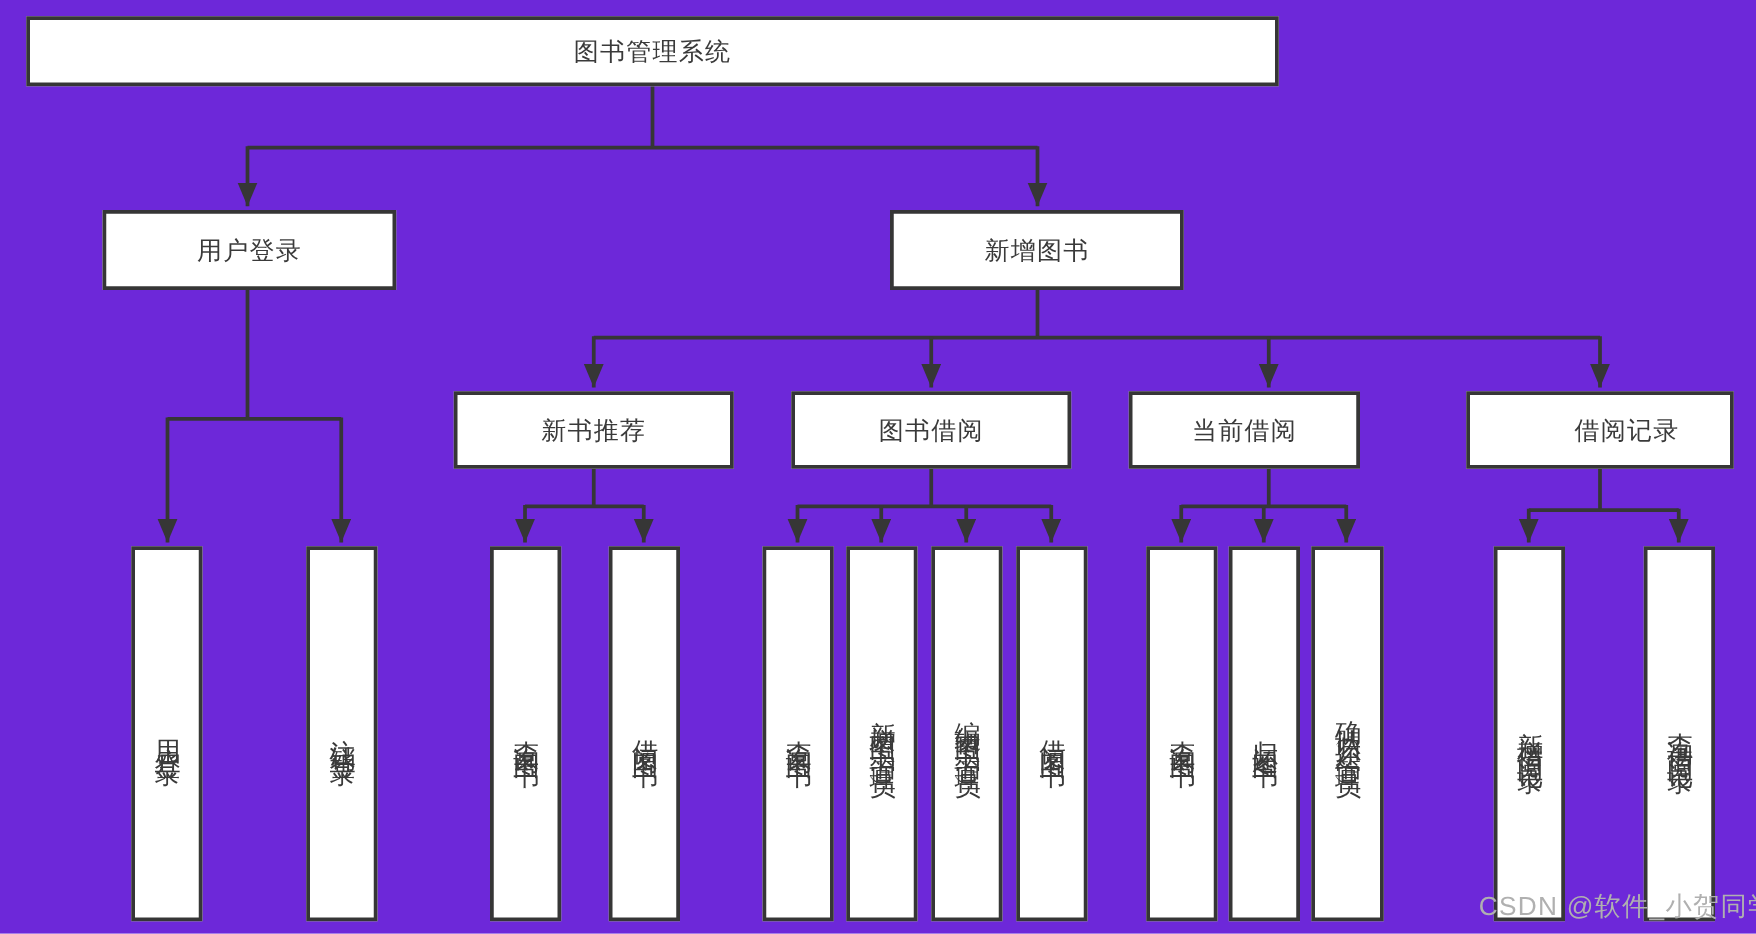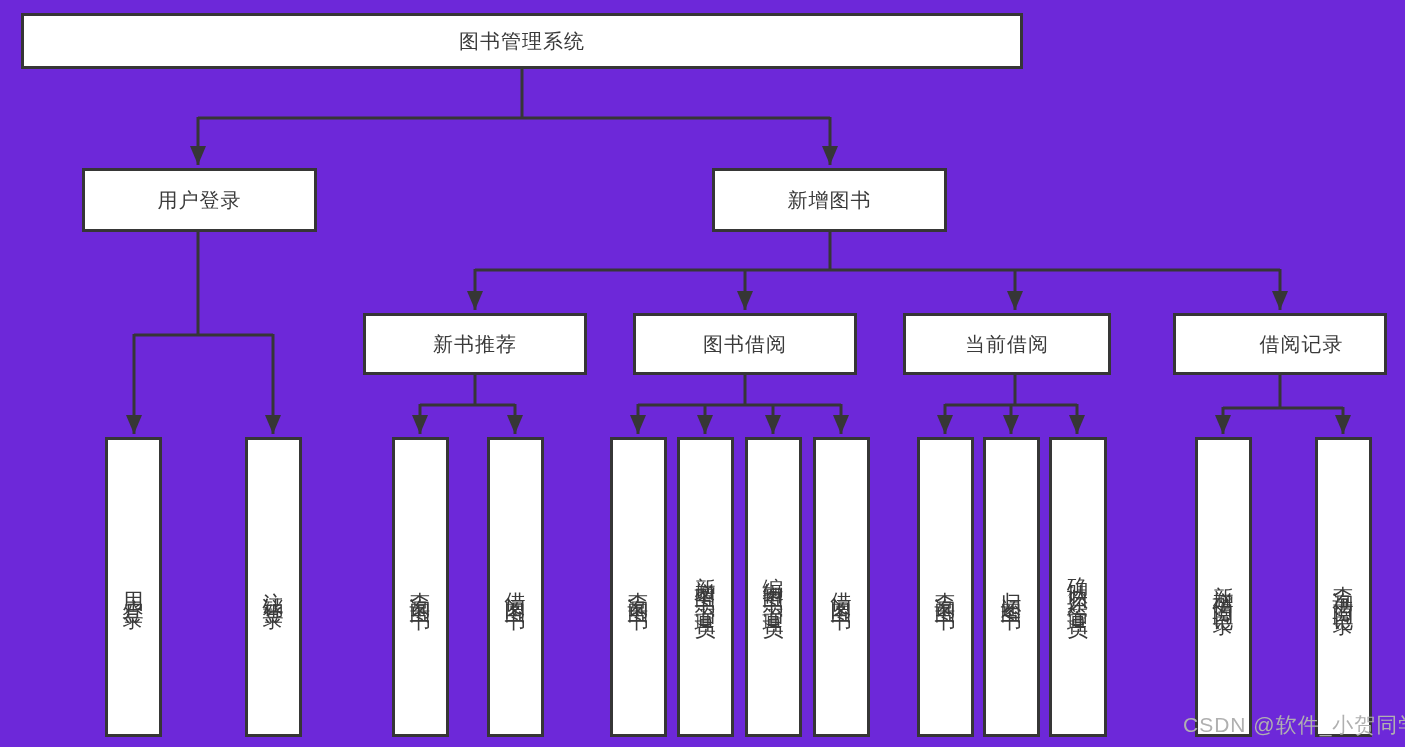--- a/index.html
+++ b/index.html
@@ -121,21 +121,21 @@
   <div class="box" style="left:712px; top:168px; width:235px; height:64px;">
     <span class="h">新增图书</span>
   </div>
 
   <div class="box" style="left:363px; top:313px; width:224px; height:62px;">
     <span class="h">新书推荐</span>
   </div>
   <div class="box" style="left:633px; top:313px; width:224px; height:62px;font-family:Liberation Mono, monospace;">
     <span class="h">图书借阅</span>
   </div>
-  <div class="box" style="left:903px; top:313px; width:208px; height:62px;justify-content:center;">
+  <div class="box" style="left:903px; top:313px; width:185px; height:62px;justify-content:center;">
     <span class="h">当前借阅</span>
   </div>
   <div class="box" style="left:1173px; top:313px; width:214px; height:62px;padding-left:43px;">
     <span class="h">借阅记录</span>
   </div>
 
   <div class="box" style="left:105px; top:437px; width:57px; height:300px;">
     <span class="v">用户登录</span>
   </div>
   <div class="box" style="left:245px; top:437px; width:57px; height:300px;">

